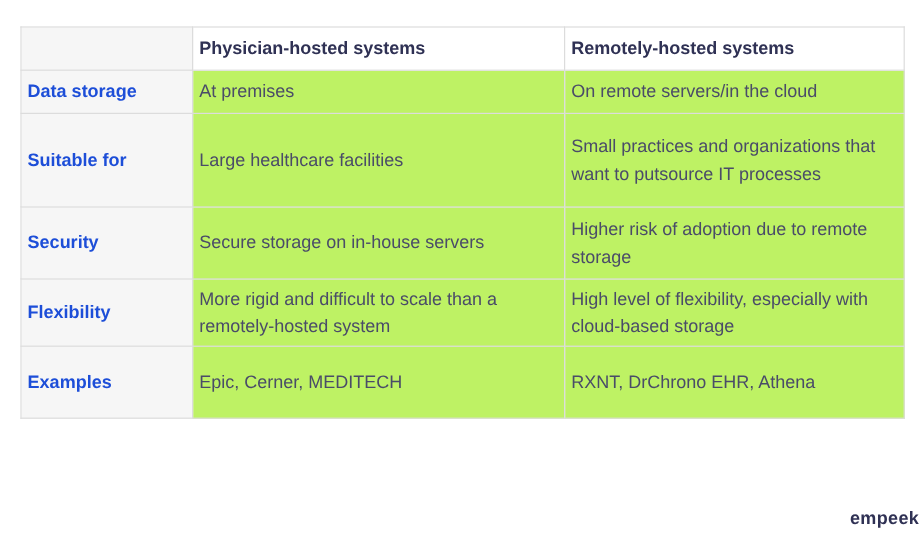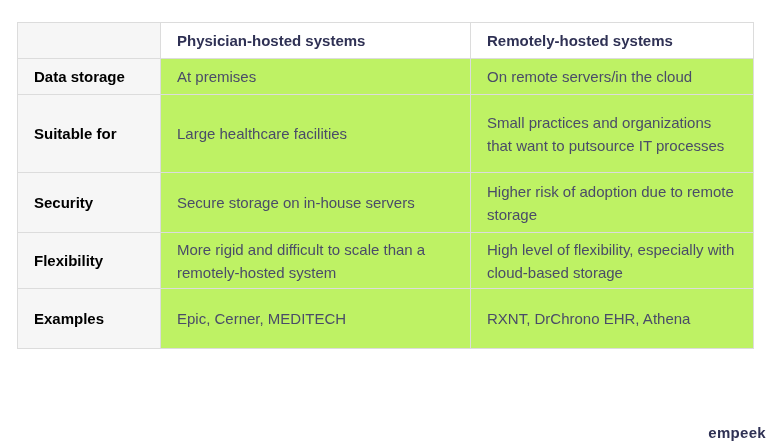--- a/index.html
+++ b/index.html
@@ -5,28 +5,28 @@
   html, body { margin: 0; padding: 0; }
   body {
     width: 768px; height: 448px; background: #ffffff; position: relative; overflow: hidden;
     font-family: "Liberation Sans", "DejaVu Sans", sans-serif; color: #3a3c5e;
   }
   table.cmp {
     position: absolute; left: 17px; top: 22px; width: 736px;
     border-collapse: collapse; table-layout: fixed;
   }
   table.cmp td, table.cmp th {
-    border: 1px solid #dcdcdc; padding: 0 16px; vertical-align: middle; text-align: left;
+    border: 1px solid #dcdcdc; padding: 0 5px; vertical-align: middle; text-align: left;
     font-size: 15px; line-height: 23px;
   }
   col.c1 { width: 143px; }
   col.c2 { width: 310px; }
   col.c3 { width: 283px; }
   th { font-weight: bold; color: #2f3154; }
-  td.rowhead { background: #f6f6f6; font-weight: bold; color: #000000; }
+  td.rowhead { background: #f6f6f6; font-weight: bold; color: #1d4ed8; }
   th.corner { background: #f6f6f6; }
   td.val { color: #4a4c68; background: #bef264; }
   tr.r0 { height: 36px; }
   tr.r1 { height: 36px; }
   tr.r2 { height: 78px; }
   tr.r3 { height: 54px; }
   tr.r4 { height: 60px; margin-top: 28px; }
   tr.r5 { height: 56px; }
   tr.r6 { height: 60px; }
   .logo {

